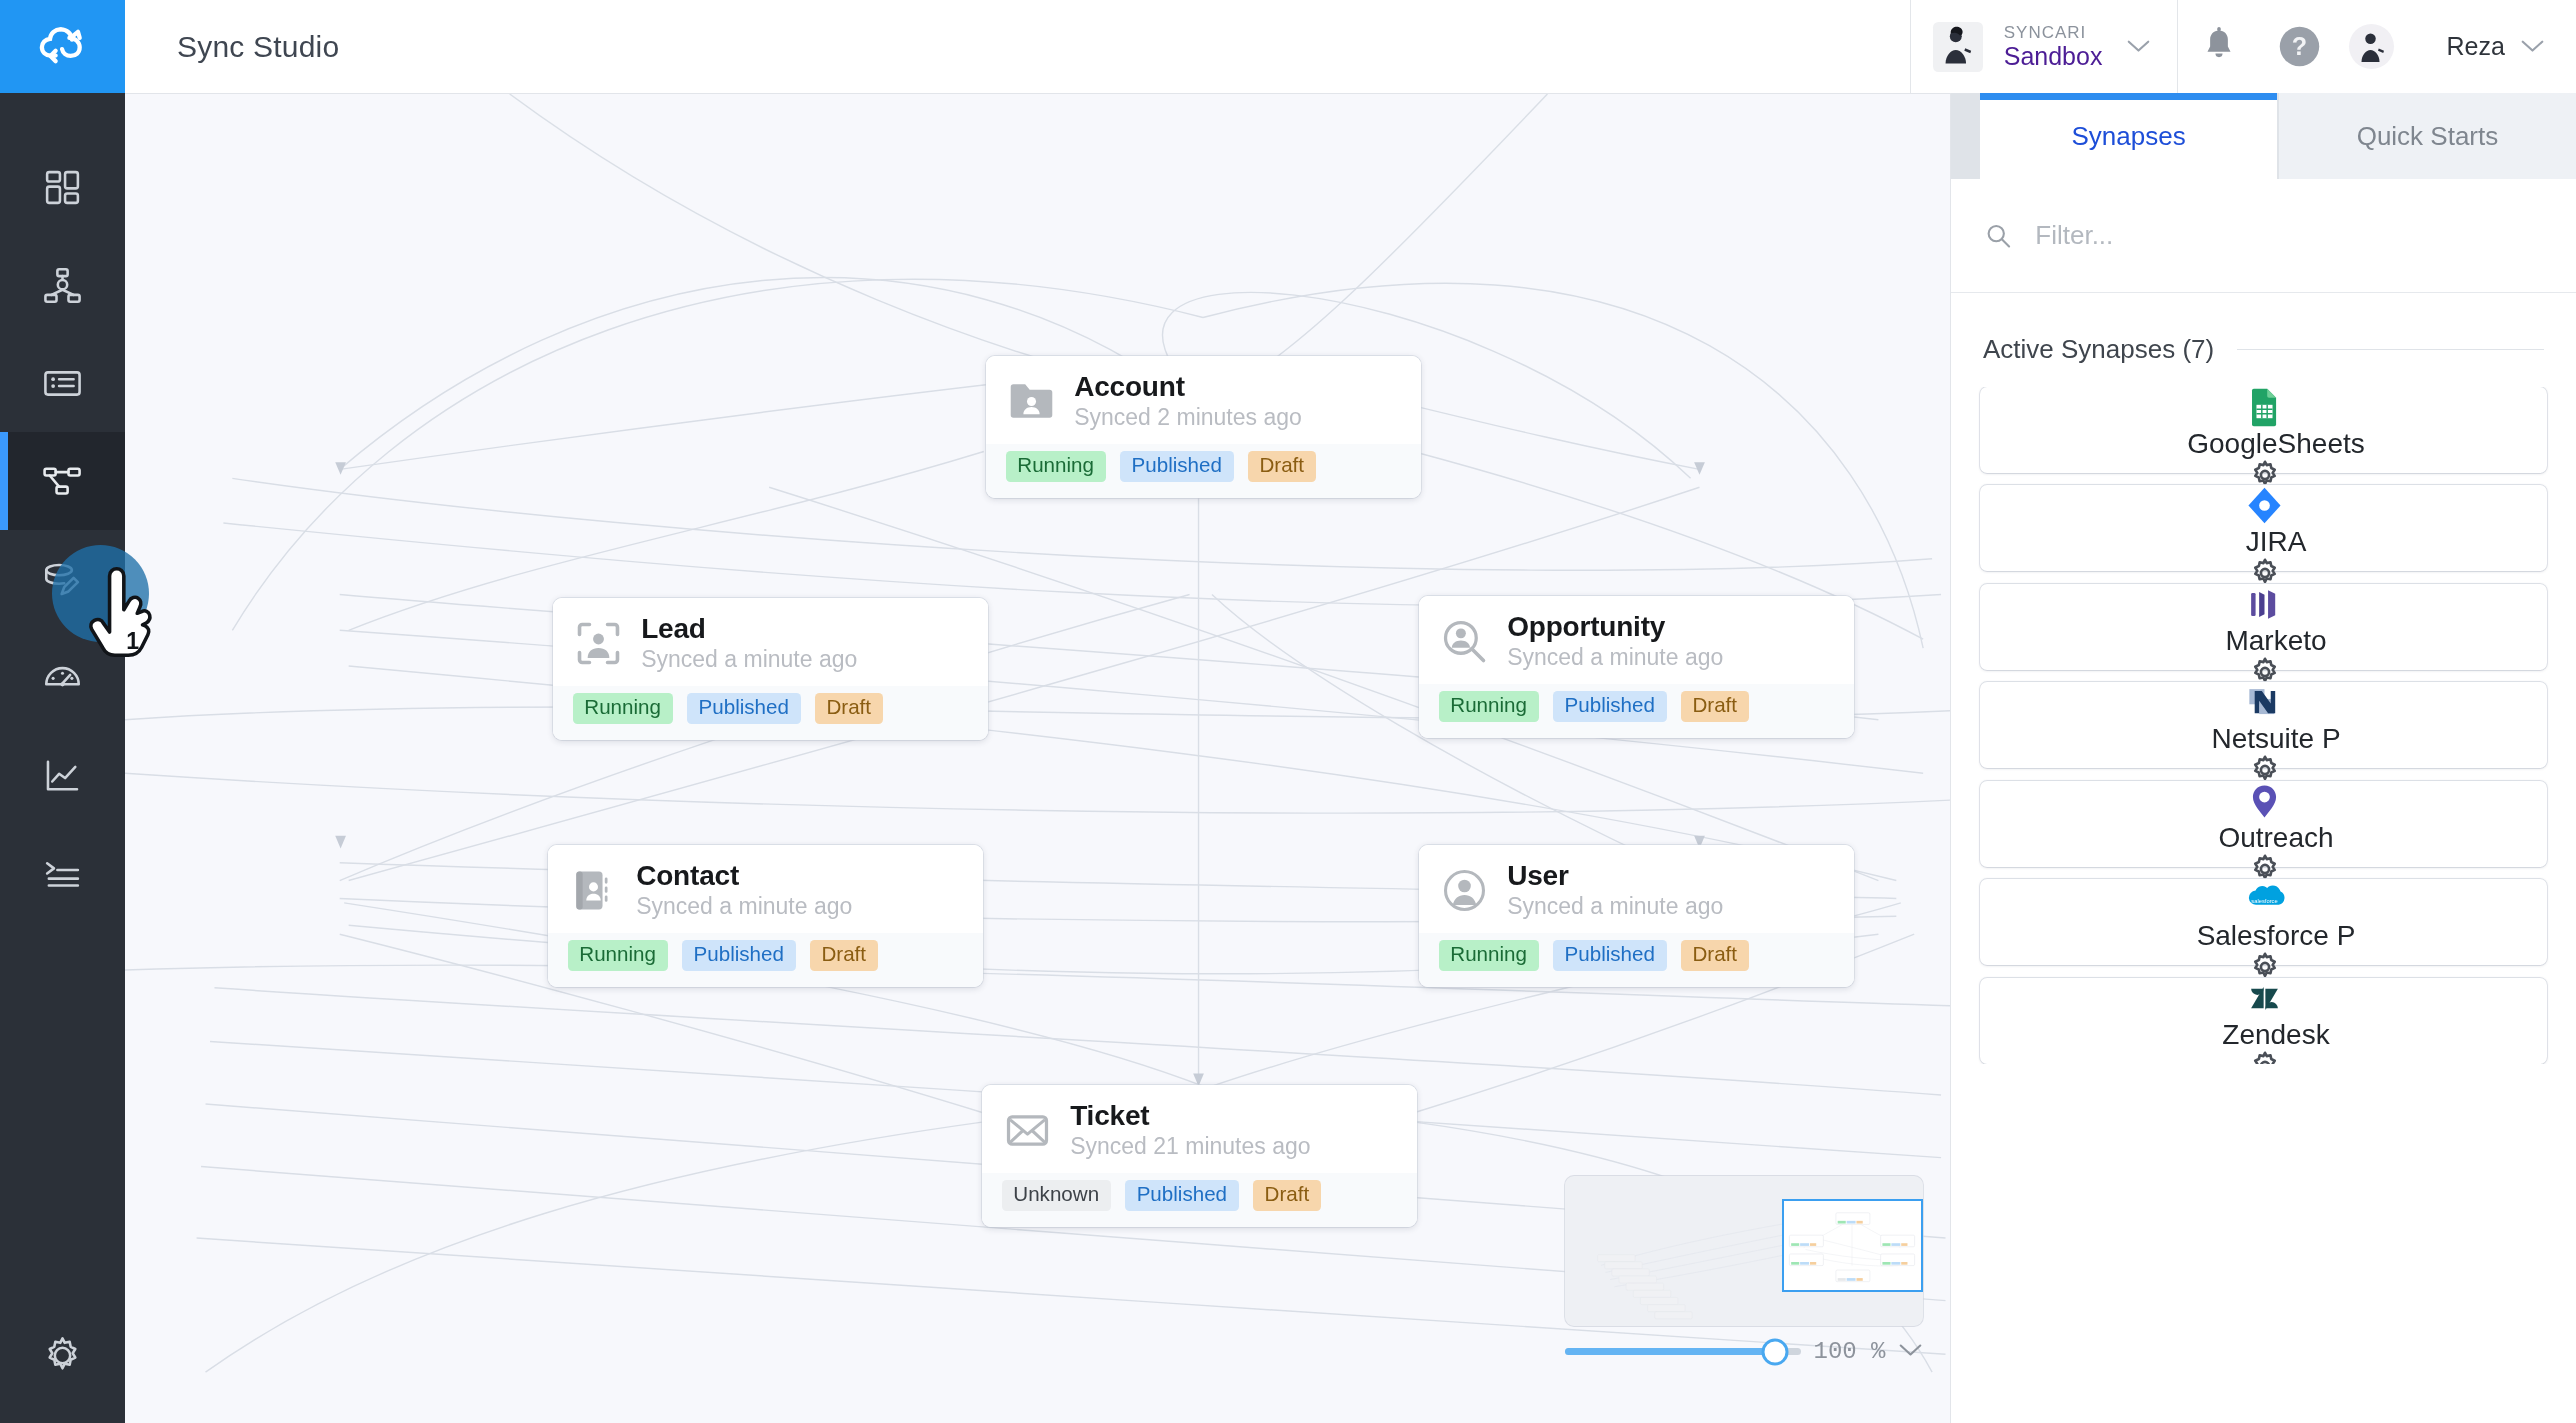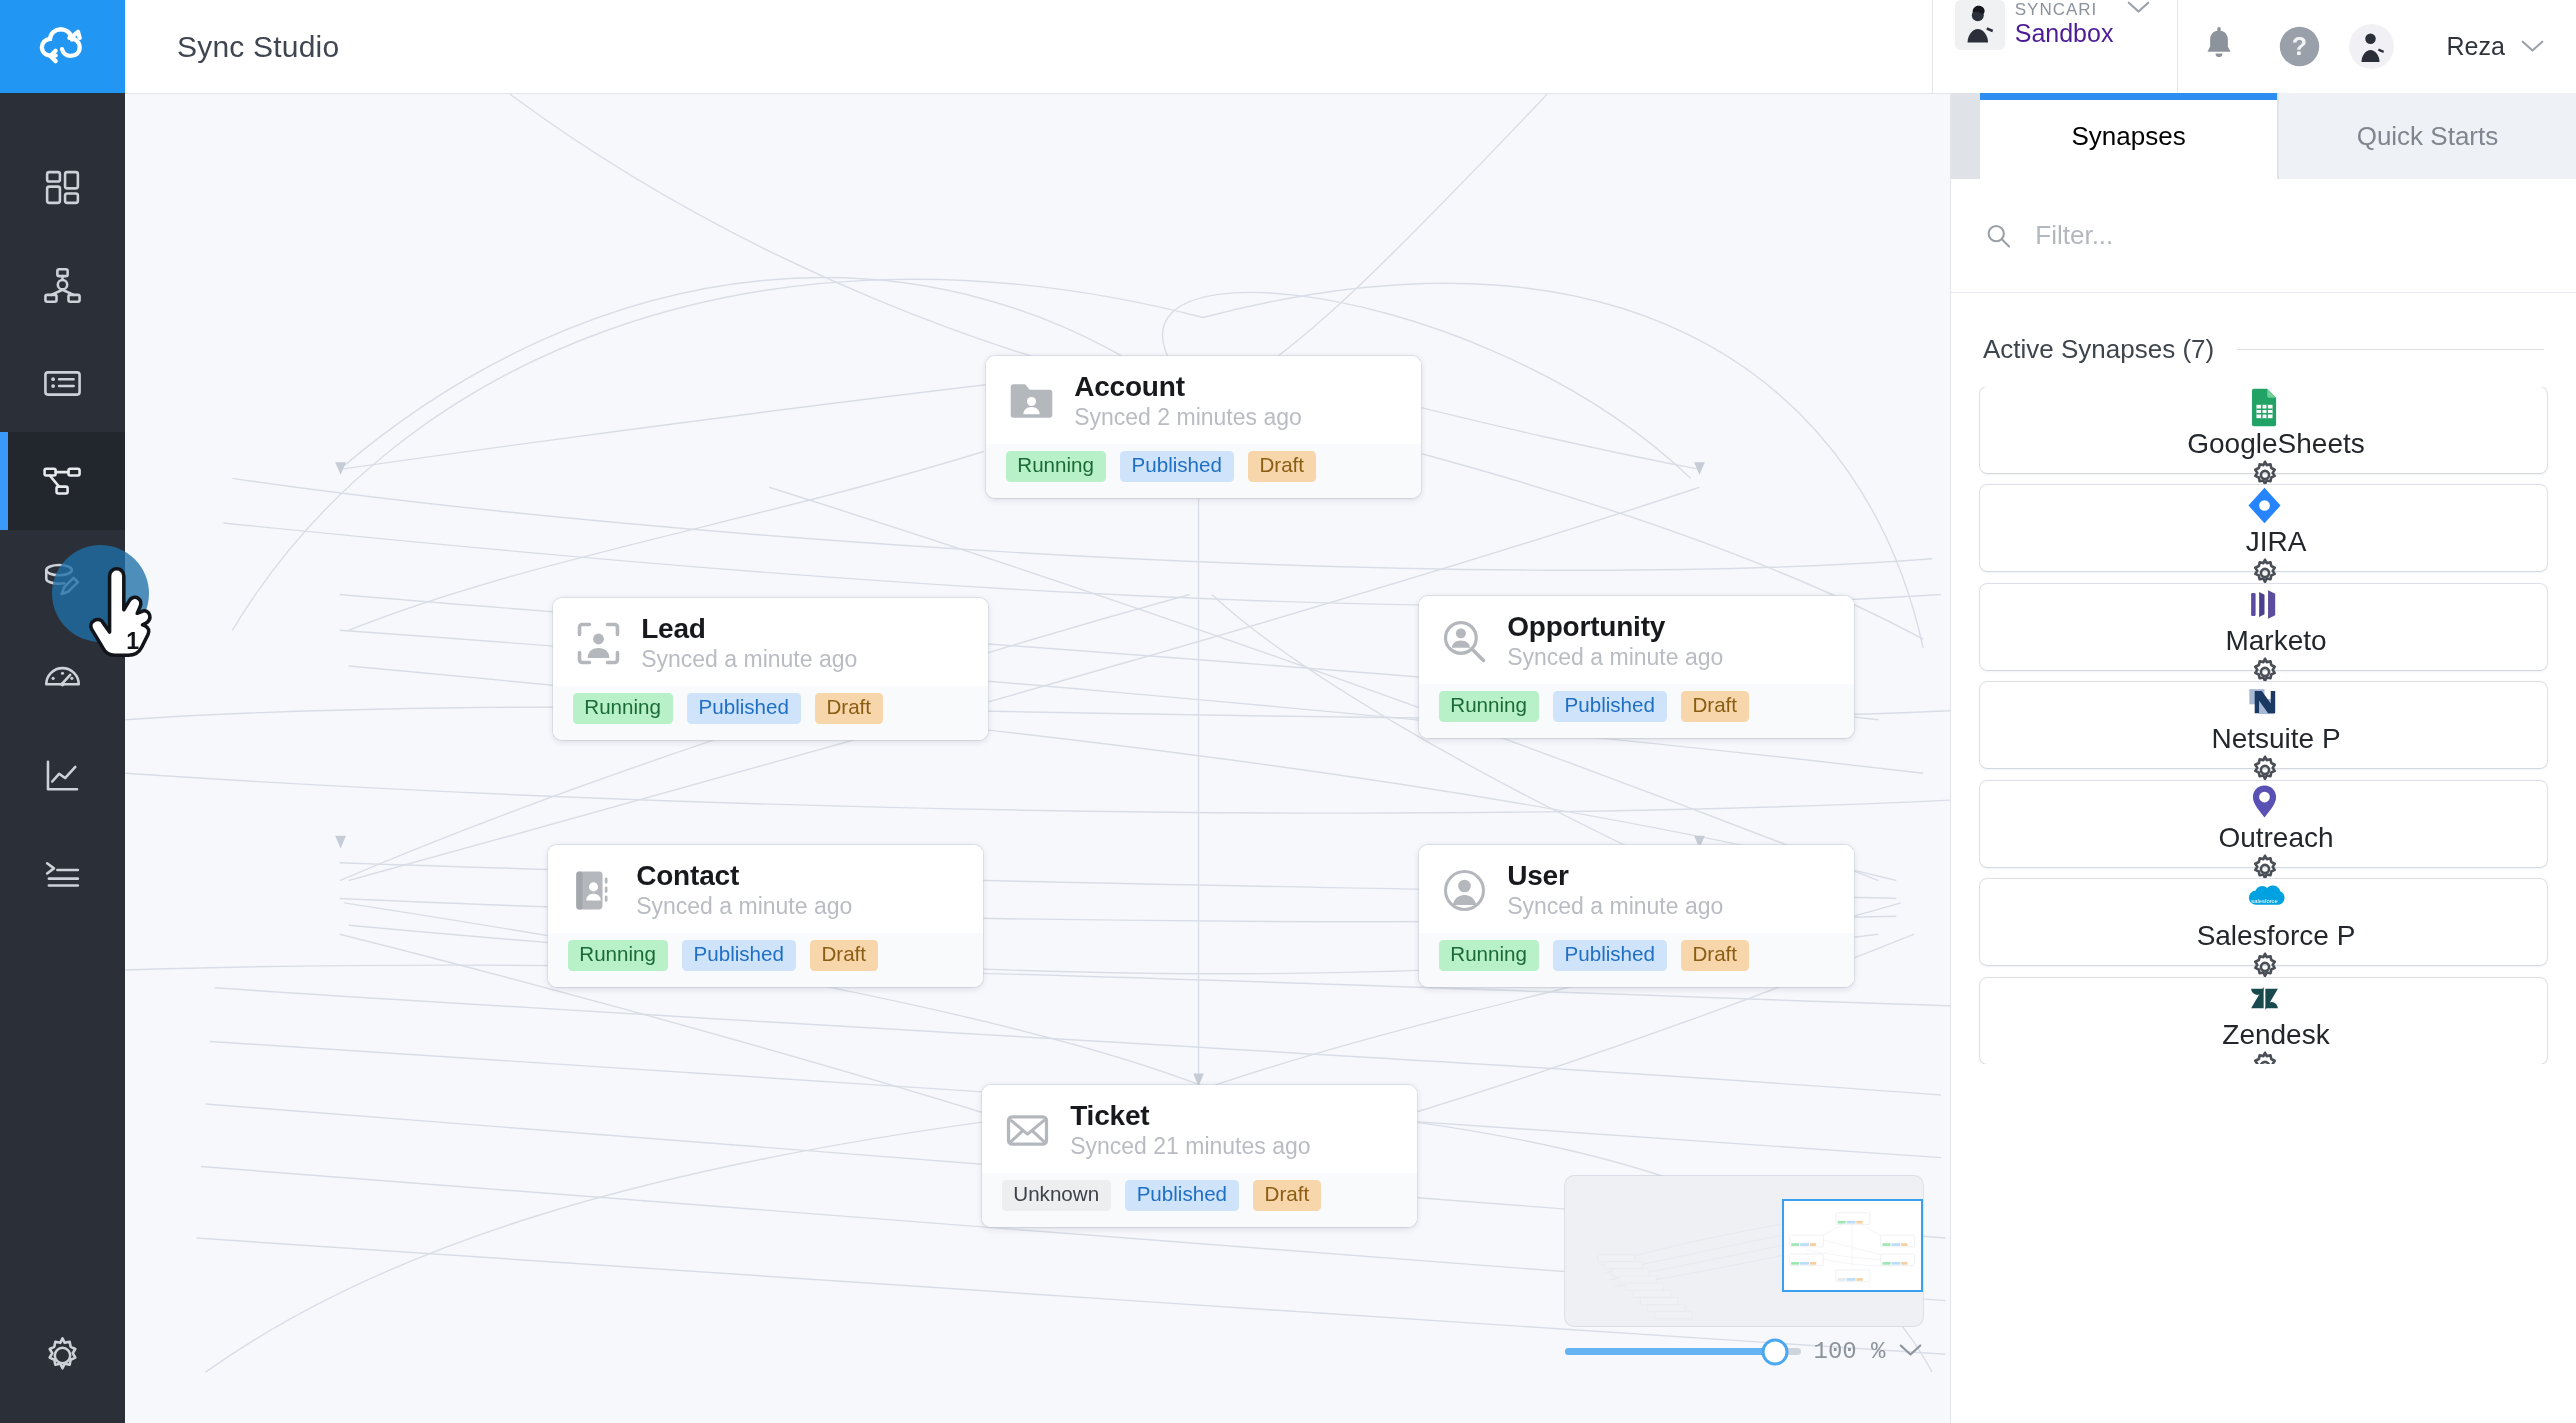--- a/index.html
+++ b/index.html
@@ -10,21 +10,21 @@
   }
   #app { position: relative; width: 2576px; height: 1424px; display: flex; flex-direction: column; }
 
   
   .topbar { height: 93px; display: flex; align-items: stretch; background:#fff; flex: 0 0 93px; position:relative; z-index: 30;}
   .logo-box { width: 125px; background:#2196f3; display:flex; align-items:center; justify-content:center; flex:0 0 125px;}
   .logo-svg { width: 55px; height: 55px; }
   .app-title { font-size: 30px; color:#3f4651; font-weight:400; display:flex; align-items:center; padding-left:52px; letter-spacing:0.2px;}
   .topbar-spacer { flex:1 1 auto; }
   .topbar-right { display:flex; align-items:center; }
-  .tenant { display:flex; align-items:flex-start; gap:10px; padding:0 27px 0 21.5px; height:93px; border-left:0.9px solid #e3e6ea; border-right:0.9px solid #e3e6ea;}
+  .tenant { display:flex; align-items:center; gap:21px; padding:0 27px 0 21.5px; height:93px; border-left:0.9px solid #e3e6ea; border-right:0.9px solid #e3e6ea;}
   .tenant-avatar { width:50px; height:50px; border-radius:5.4px; background:#f0f1f3; display:flex; align-items:center; justify-content:center; overflow:hidden;}
   .tenant-text { line-height:1.12; }
   .tenant-org { font-size:17px; color:#8b929c; letter-spacing:1px; }
   .tenant-env { font-size:25px; color:#4c1d95; }
   .chev { color:#9aa1ab; font-size:19.7px; margin-left:3.6px; display:flex; align-items:center;}
   .icon-btn { width:81px; height:93px; display:flex; align-items:center; justify-content:center; }
   .user-chip { display:flex; align-items:center; gap:12.5px; padding-right:32px; padding-left:9px; }
   .user-avatar { width:45px; height:45px; border-radius:50%; background:#f1f0f4; display:flex; align-items:center; justify-content:center; overflow:hidden;}
   .user-name { font-size:25px; color:#2f343b;margin-left:40px; }
 
@@ -73,21 +73,21 @@
   .zoom-fill { position:absolute; left:0; top:0; bottom:0; width:91%; background:#64b4f3; border-radius:3.6px;}
   .zoom-knob { position:absolute; left:89%; top:50%; transform:translate(-50%,-50%); width:27px; height:27px;
                border-radius:50%; background:#fff; border:3.6px solid #49a8f0; }
   .zoom-label { font-size:24px; color:#8d939c; white-space:nowrap;font-family:Liberation Mono, monospace; }
   .zoom-chev { font-size:21.5px; color:#8d939c; }
 
   
   .rpanel { width:626px; flex:0 0 626px; background:#fff; border-left:0.9px solid #e2e5ea; display:flex; flex-direction:column; min-height:0;}
   .tabs { display:flex; height:86px; background:#dfe3e8; padding-left:29px; flex:0 0 86px; }
   .tab { flex:1 1 0; display:flex; align-items:center; justify-content:center; font-size:26px; cursor:pointer; position:relative;}
-  .tab.active { background:#fff; color:#000000; }
+  .tab.active { background:#fff; color:#1d4ed8; }
   .tab.active::before { content:""; position:absolute; left:0; right:0; top:0; height:7.2px; background:#2e8df0; }
   .tab.inactive { background:#eef1f5; color:#7f868f; margin-left:1.8px; }
   .filter-row { height:114px; flex:0 0 114px; display:flex; align-items:center; gap:23px; padding:0 34px; border-bottom:0.9px solid #e6e9ed;}
   .filter-input { border:none; outline:none; font-size:26px; color:#2f343b; background:transparent; width:100%;}
   .filter-input::placeholder { color:#b3b8bf; }
   .section-row { display:flex; align-items:center; gap:23px; padding:41px 32px 21.5px 32px;}
   .section-title { font-size:26px; color:#3f454d; white-space:nowrap;}
   .section-rule { flex:1 1 auto; height:0.9px; background:#dfe3e8; }
   .syn-list { padding:0 29px; display:flex; flex-direction:column; gap:12.5px; overflow:hidden;}
   .syn-item { height:86px; background:#fff; border-radius:7.2px; display:flex; align-items:center; padding:0 23px 17px 25px;

